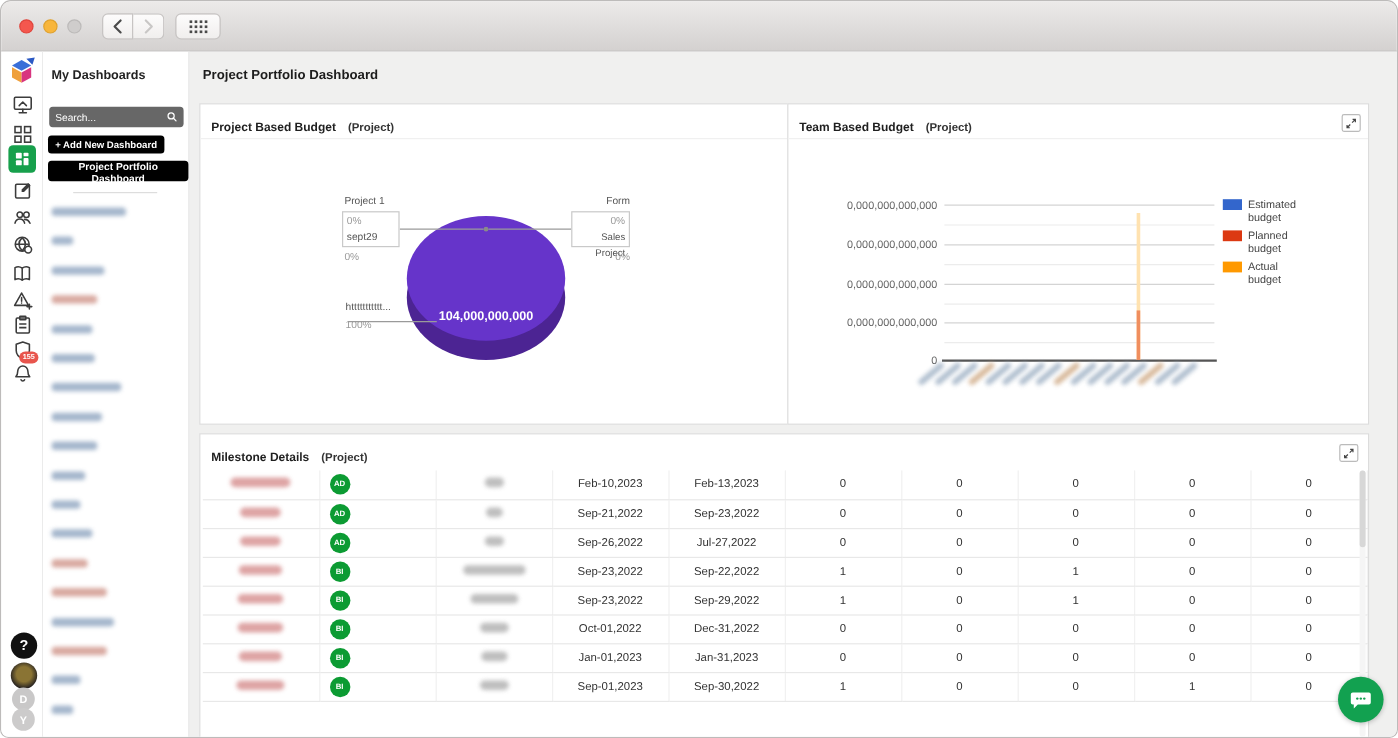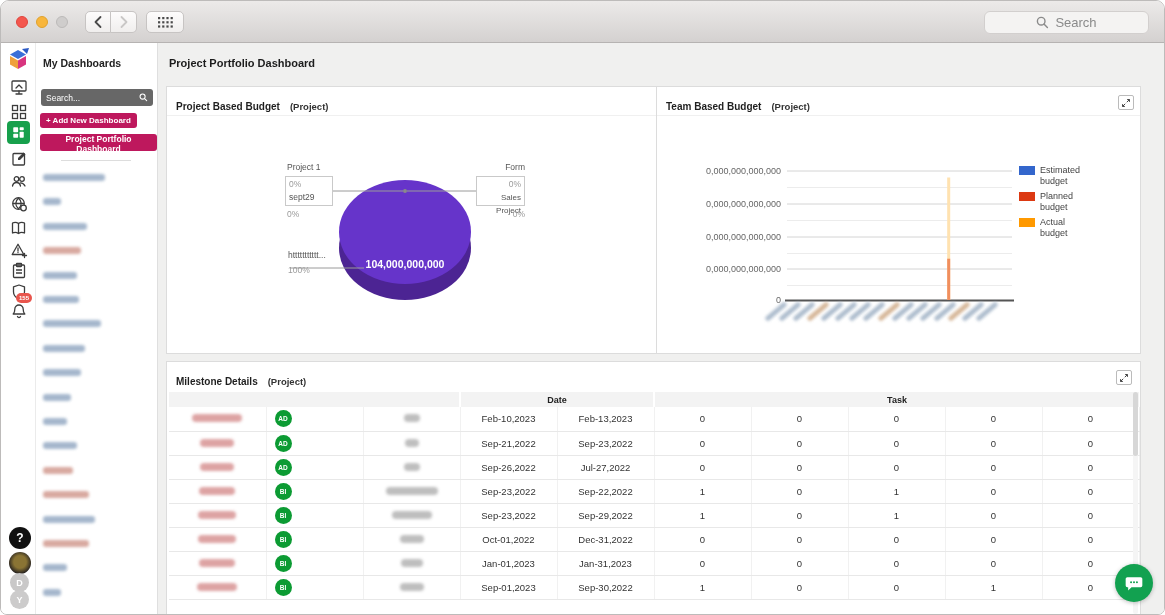--- a/index.html
+++ b/index.html
@@ -28,21 +28,21 @@
 .foot-circle{position:absolute;border-radius:50%;display:flex;align-items:center;justify-content:center;color:#fff;font-weight:bold;cursor:pointer}
 .help{left:8px;top:484px;width:22px;height:22px;background:#111;font-size:12px}
 .avatarp{left:8px;top:509px;width:22px;height:22px;background:radial-gradient(circle at 50% 45%,#8a7434 0 38%,#262220 72%)}
 .dcircle{left:9px;top:530px;width:19px;height:19px;background:#c9c8c8;font-size:9px}
 .ycircle{left:9px;top:547px;width:19px;height:19px;background:#cccbcb;font-size:9px}
 
 .sb{position:relative;width:122px;background:#fff;border-right:1px solid #dfdfdf;flex:0 0 122px}
 .sb-title{position:absolute;left:7px;top:14px;font-size:10.5px;font-weight:bold;color:#222}
 .sb-search{position:absolute;left:5px;top:46px;width:112px;height:17px;background:#676767;border-radius:3px;color:#fff;display:flex;align-items:center;padding:0 5px;font-size:8.5px;cursor:text}
 .sb-search span{flex:1}
-.sb-btn{position:absolute;background:#be185d;color:#fff;font-weight:bold;border:none;border-radius:3px;font-size:8px;padding:0 6px;cursor:pointer}
+.sb-btn{position:absolute;background:#000000;color:#fff;font-weight:bold;border:none;border-radius:3px;font-size:8px;padding:0 6px;cursor:pointer}
 .sb-add{left:4px;top:70px;height:15px}
 .sb-active{left:4px;top:91px;height:17px;font-size:8.5px}
 .sb-divider{position:absolute;left:25px;top:117px;width:70px;border-top:1px solid #ddd}
 .sb-item{position:absolute;left:7px;height:10px;cursor:pointer}
 .sb-bar{display:inline-block;height:7px;border-radius:3px;filter:blur(1.8px);opacity:.8}
 .sb-bar.b{background:#8fa5c0}
 .sb-bar.o{background:#cf9489}
 
 .main{position:relative;flex:1;background:#f0f0ef;overflow:hidden}
 .page-title{position:absolute;left:11px;top:14px;font-size:11px;font-weight:bold;color:#1c1c1c}
@@ -114,27 +114,20 @@
               <rect x="5.2" y="5.2" width="2.2" height="2.2"></rect>
               <rect x="9.4" y="5.2" width="2.2" height="2.2"></rect>
               <rect x="13.6" y="5.2" width="2.2" height="2.2"></rect>
               <rect x="1" y="9.4" width="2.2" height="2.2"></rect>
               <rect x="5.2" y="9.4" width="2.2" height="2.2"></rect>
               <rect x="9.4" y="9.4" width="2.2" height="2.2"></rect>
               <rect x="13.6" y="9.4" width="2.2" height="2.2"></rect>
             </g>
           </svg>
     </button>
-    <div class="chromesearch">
-      <svg width="13" height="13" viewBox="0 0 13 13">
-            <circle cx="5.2" cy="5.2" r="3.8" fill="none" stroke="#8b8b8b" stroke-width="1.4"></circle>
-            <path d="M8.2 8.2l3.2 3.2" stroke="#8b8b8b" stroke-width="1.4" stroke-linecap="round"></path>
-          </svg>
-      <span>Search</span>
-    </div>
   </div>
 
   <div class="app">
 
     <div class="rail" id="rail">
       <div class="logo">
         <svg width="27" height="27" viewBox="0 0 27 27">
           <polygon points="13,3 21,7.5 13,12 5,7.5" fill="#3a6fd8"></polygon>
           <polygon points="17,2 24,1 22,7" fill="#2b59c4"></polygon>
           <polygon points="5,9 13,13.5 13,22 5,17.5" fill="#efa03c"></polygon>
@@ -384,25 +377,20 @@
                 <col style="width: 97px;">
                 <col style="width: 97px;">
                 <col style="width: 97px;">
                 <col style="width: 97px;">
                 <col style="width: 97px;">
                 <col style="width: 97px;">
                 <col style="width: 97px;">
                 <col style="width: 97px;">
               </colgroup>
           <thead id="ms-head">
-                <tr>
-                  <th class="grp" colspan="3"></th>
-                  <th class="grp" colspan="2">Date</th>
-                  <th class="grp" colspan="5">Task</th>
-                </tr>
               </thead>
           <tbody id="ms-body">
                 <tr>
                   <td><span class="pill p" style="width: 50px;"></span></td>
                   <td class="mgr"><span class="av">AD</span></td>
                   <td><span class="pill m" style="width: 16px;"></span></td>
                   <td>Feb-10,2023</td>
                   <td>Feb-13,2023</td>
                   <td>0</td>
                   <td>0</td>

